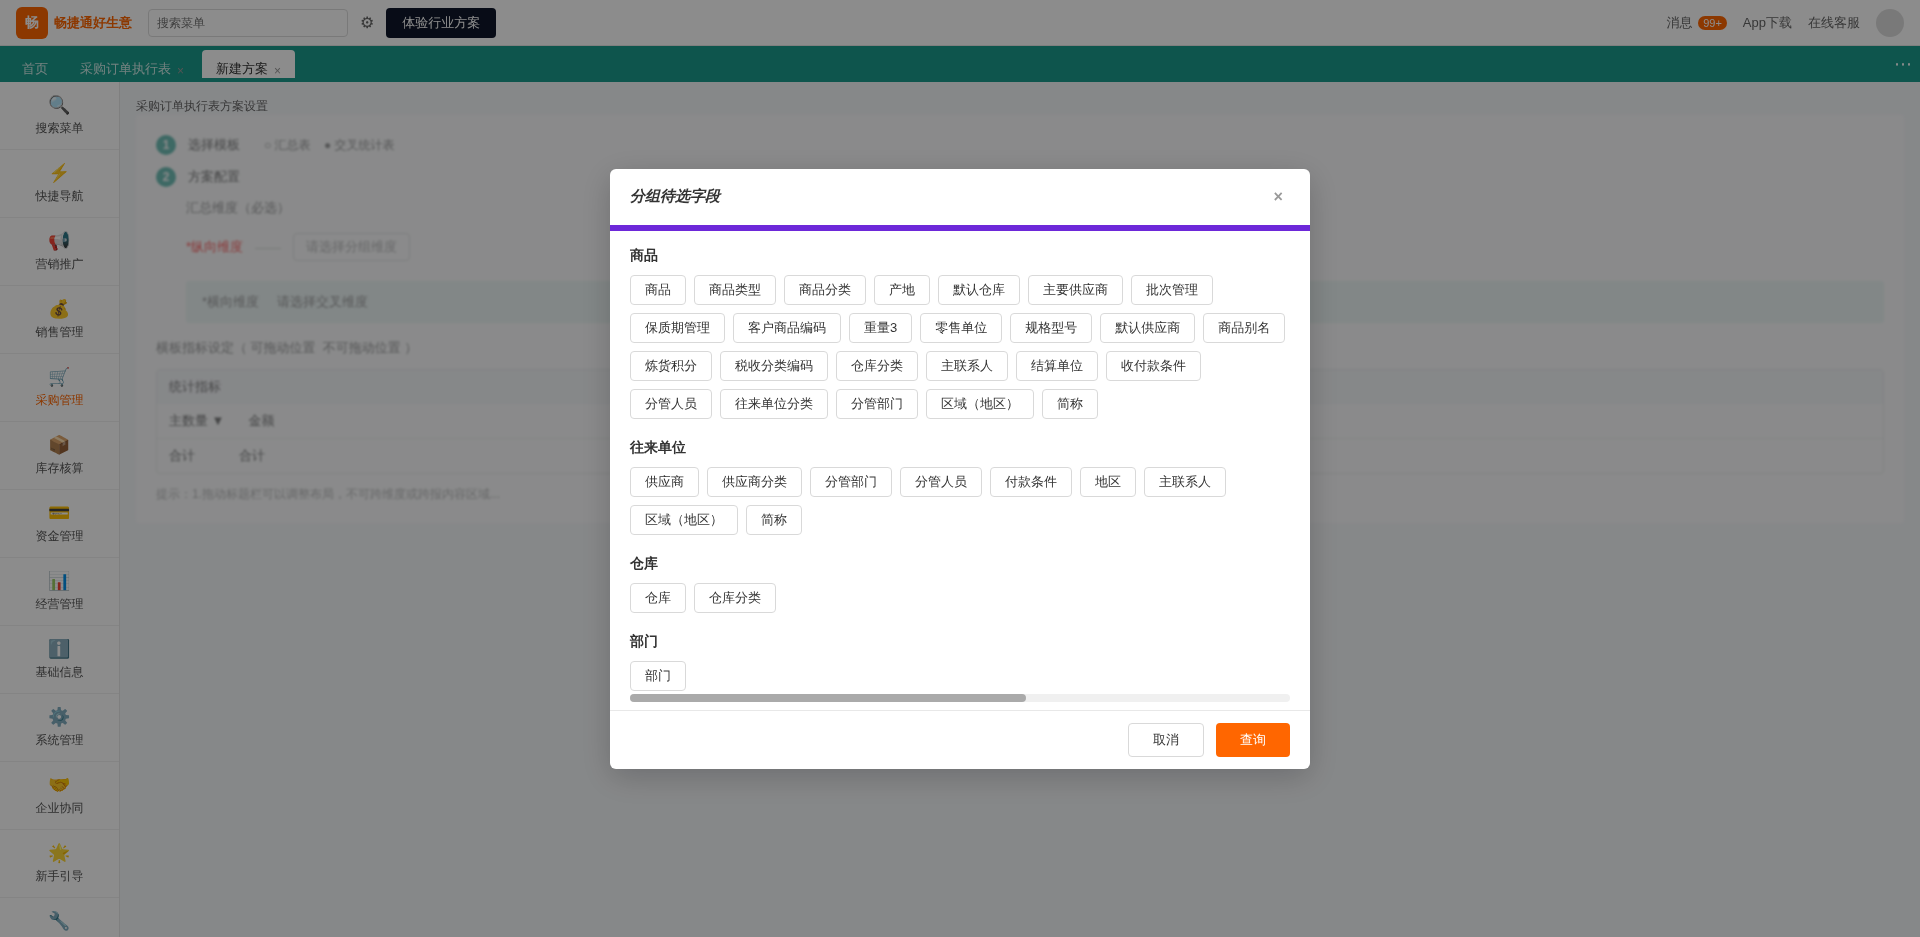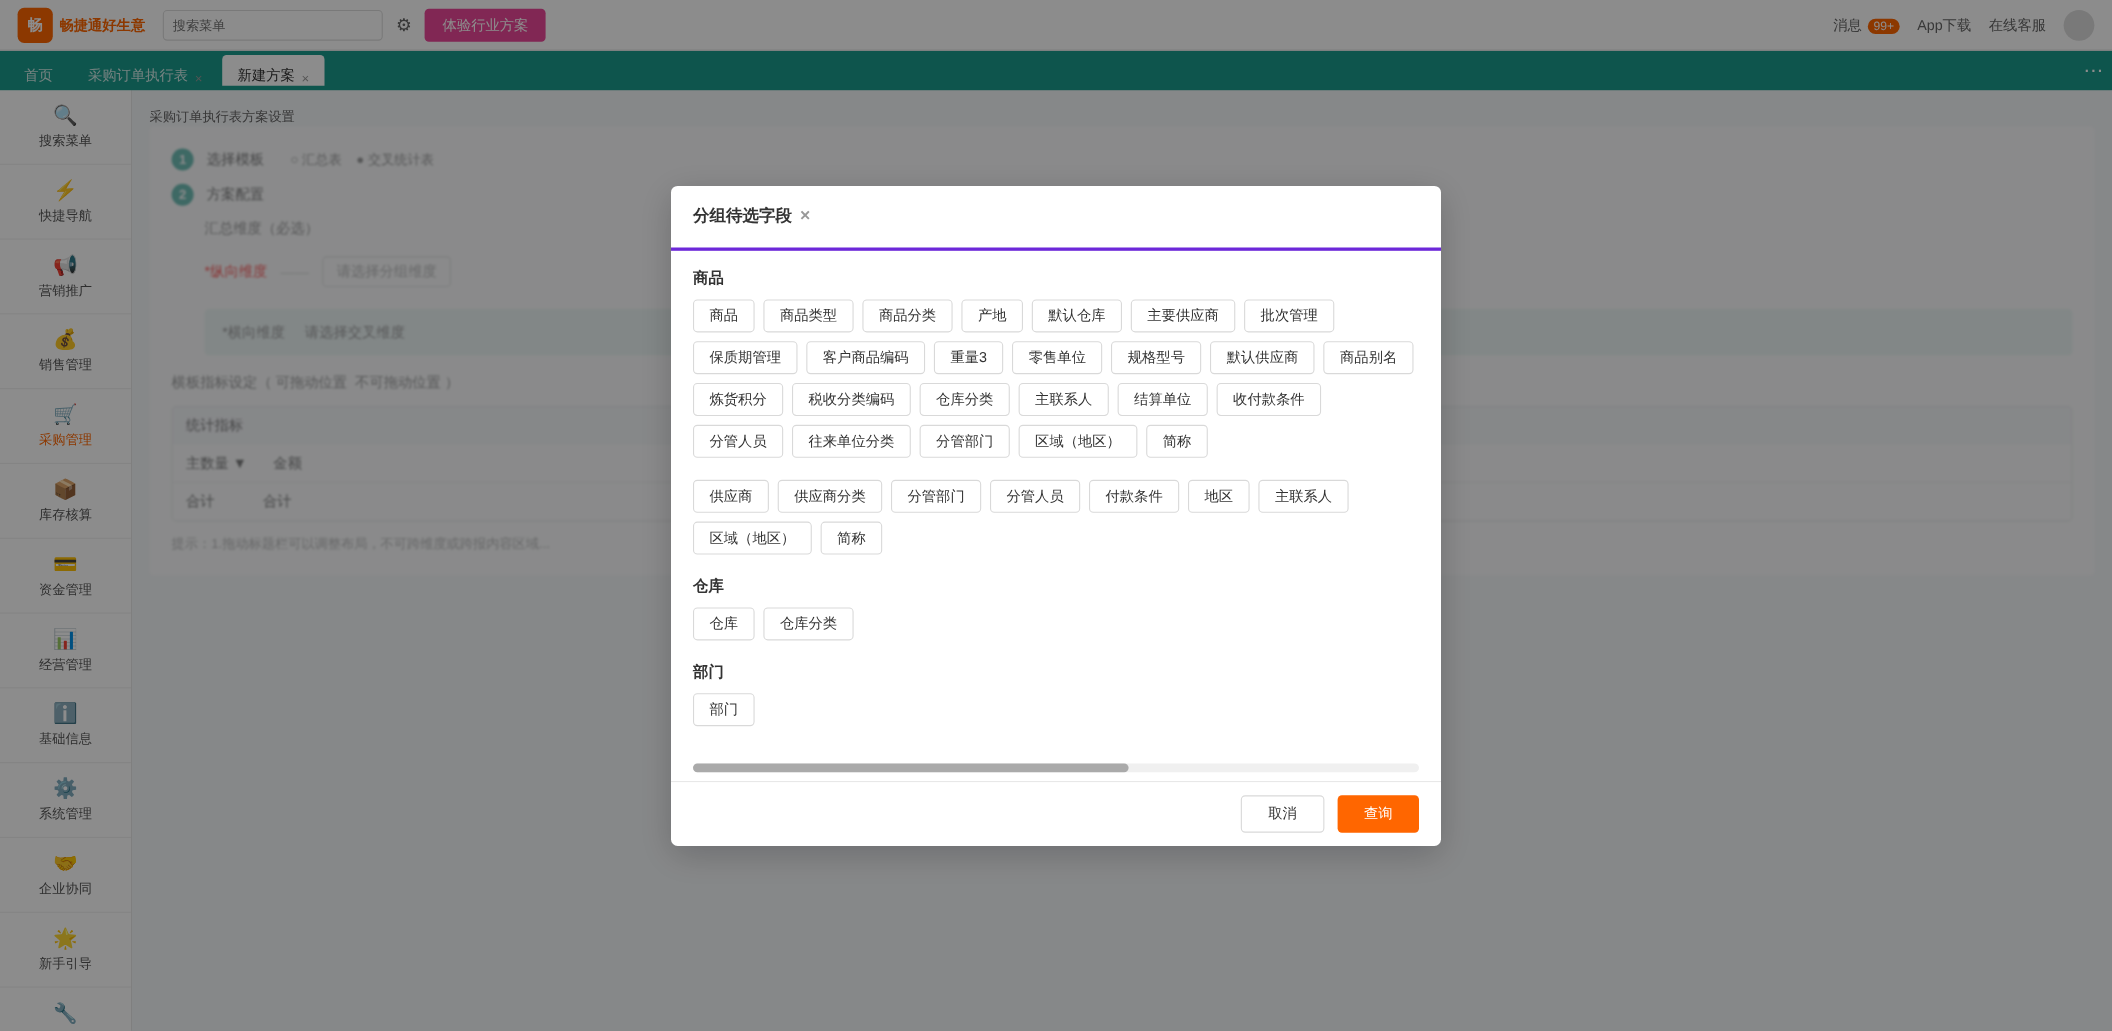--- a/index.html
+++ b/index.html
@@ -35,21 +35,21 @@
     .nav-search {
       flex: 1;
       max-width: 200px;
       height: 28px;
       border: 1px solid #ddd;
       border-radius: 4px;
       padding: 0 8px;
       font-size: 12px;
     }
     .nav-btn-trial {
-      background: #ec4899;
+      background: #0f172a;
       color: #fff;
       border: none;
       border-radius: 4px;
       padding: 6px 16px;
       cursor: pointer;
       font-size: 13px;
     }
     .top-right {
       margin-left: auto;
       display: flex;
@@ -167,28 +167,29 @@
       border-radius: 6px;
       width: 700px;
       max-height: 600px;
       display: flex;
       flex-direction: column;
       box-shadow: 0 8px 32px rgba(0,0,0,0.2);
       position: relative;
     }
     .modal-header {
       padding: 16px 20px;
-      border-bottom: 3px solid #6d28d9;
-      display: flex;
-      align-items: center;
-      justify-content: flex-start;
+      border-bottom: 6px solid #6d28d9;
+      display: flex;
+      align-items: center;
+      justify-content: space-between;
       font-size: 15px;
       font-weight: bold;
       color: #333;
       flex-shrink: 0;
+      font-style: italic;
     }
     .modal-close {
       cursor: pointer;
       font-size: 16px;
       color: #999;
       width: 24px; height: 24px;
       display: flex; align-items: center; justify-content: center;
     }
     .modal-body {
       overflow-y: auto;
@@ -452,20 +453,21 @@
           <div class="field-tag">收付款条件</div>
           <div class="field-tag">分管人员</div>
           <div class="field-tag">往来单位分类</div>
           <div class="field-tag">分管部门</div>
           <div class="field-tag">区域（地区）</div>
           <div class="field-tag">简称</div>
         </div>
       </div>
 
       <div class="field-section">
+        <div class="field-section-title">往来单位</div>
         <div class="field-tags">
           <div class="field-tag">供应商</div>
           <div class="field-tag">供应商分类</div>
           <div class="field-tag">分管部门</div>
           <div class="field-tag">分管人员</div>
           <div class="field-tag">付款条件</div>
           <div class="field-tag">地区</div>
           <div class="field-tag">主联系人</div>
           <div class="field-tag">区域（地区）</div>
           <div class="field-tag">简称</div>

